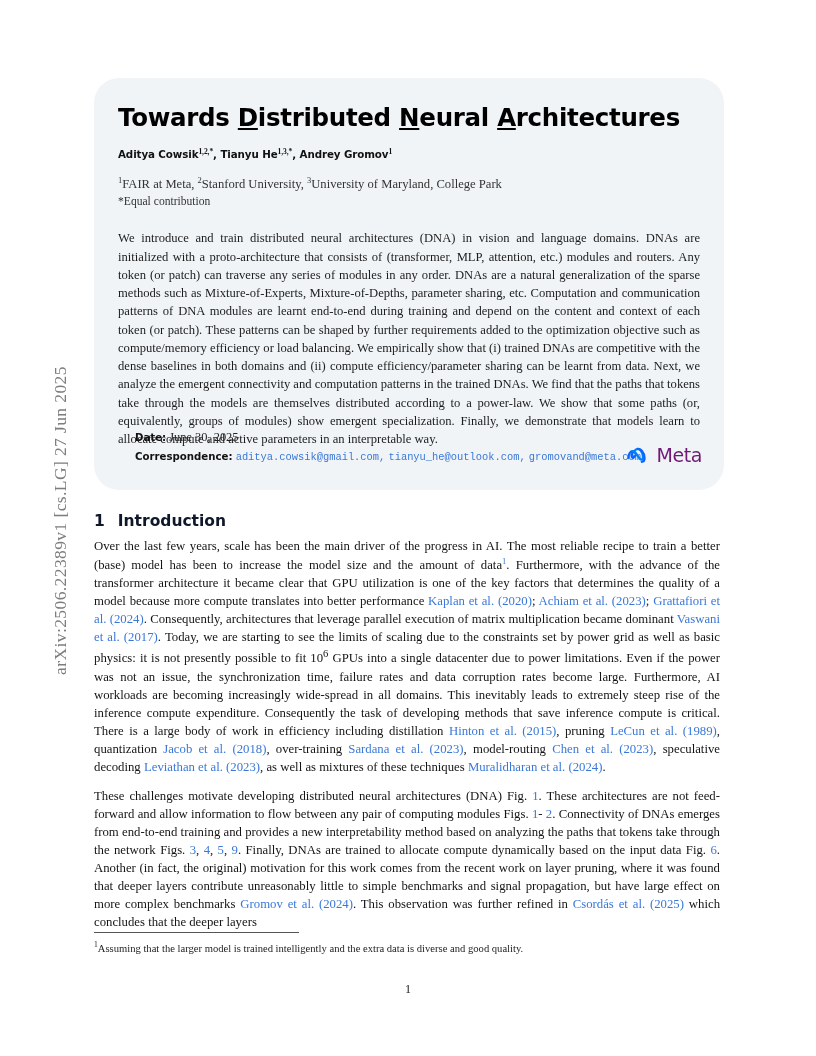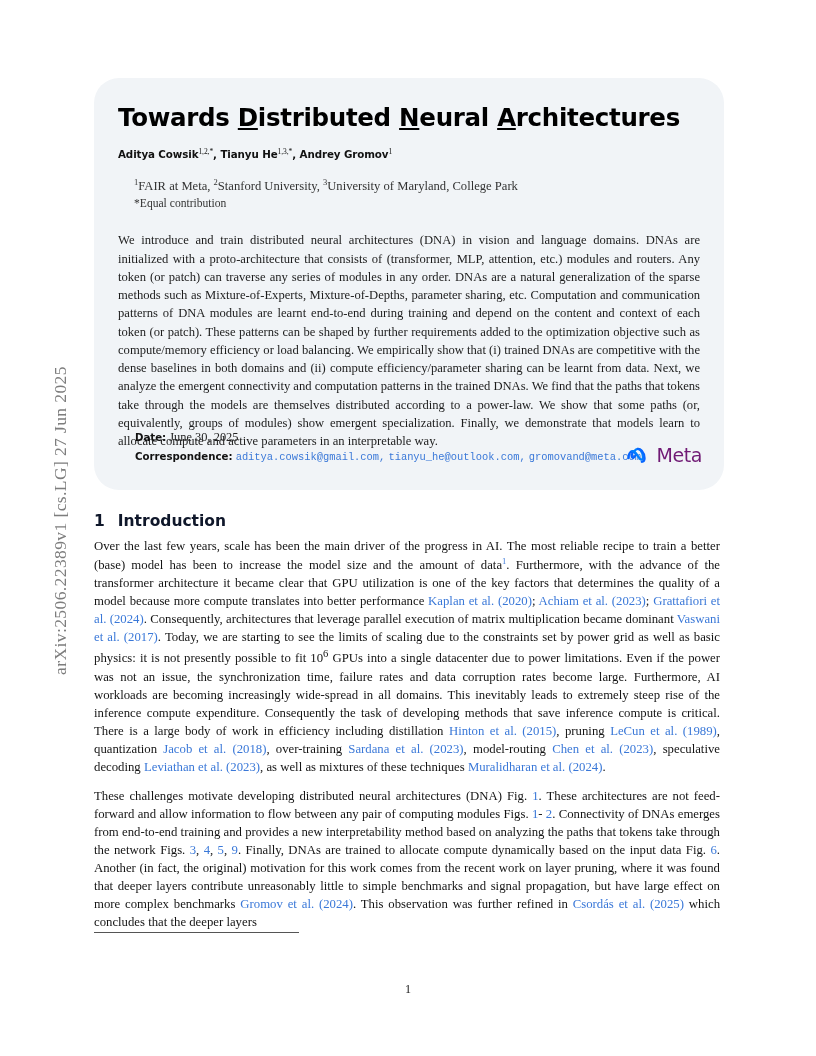--- a/index.html
+++ b/index.html
@@ -78,28 +78,28 @@
   .authors {
     font-family: "DejaVu Sans", "Liberation Sans", sans-serif;
     font-size: 10.3px;
     font-weight: bold;
     color: #111111;
     margin: 0 0 14px 0;
     letter-spacing: -0.1px;
   }
   .authors sup {
     font-family: "Liberation Serif", serif;
-    font-weight: normal;
+    font-weight: bold;
     font-size: 7.6px;
   }
 
   .affil {
     font-size: 12.6px;
     color: #333333;
-    margin: 16px;
+    margin: 0;
     line-height: 1.35;
   }
   .affil sup { font-size: 8.5px; }
   .affil .eq {
     display: block;
     font-size: 11.6px;
     margin-top: 1px;
   }
 
   .abstract {
@@ -268,16 +268,19 @@
       <span>Over the last few years, scale has been the main driver of the progress in AI. The most reliable recipe to train a better (base) model has been to increase the model size and the amount of data</span><sup class="fn">1</sup><span>. Furthermore, with the advance of the transformer architecture it became clear that GPU utilization is one of the key factors that determines the quality of a model because more compute translates into better performance </span><span class="cite">Kaplan et al. (2020)</span><span>; </span><span class="cite">Achiam et al. (2023)</span><span>; </span><span class="cite">Grattafiori et al. (2024)</span><span>. Consequently, architectures that leverage parallel execution of matrix multiplication became dominant </span><span class="cite">Vaswani et al. (2017)</span><span>. Today, we are starting to see the limits of scaling due to the constraints set by power grid as well as basic physics: it is not presently possible to fit 10</span><sup>6</sup><span> GPUs into a single datacenter due to power limitations. Even if the power was not an issue, the synchronization time, failure rates and data corruption rates become large. Furthermore, AI workloads are becoming increasingly wide-spread in all domains. This inevitably leads to extremely steep rise of the inference compute expenditure. Consequently the task of developing methods that save inference compute is critical. There is a large body of work in efficiency including distillation </span><span class="cite">Hinton et al. (2015)</span><span>, pruning </span><span class="cite">LeCun et al. (1989)</span><span>, quantization </span><span class="cite">Jacob et al. (2018)</span><span>, over-training </span><span class="cite">Sardana et al. (2023)</span><span>, model-routing </span><span class="cite">Chen et al. (2023)</span><span>, speculative decoding </span><span class="cite">Leviathan et al. (2023)</span><span>, as well as mixtures of these techniques </span><span class="cite">Muralidharan et al. (2024)</span><span>.</span>
     </p>
 
     <p class="body-par">
       <span>These challenges motivate developing distributed neural architectures (DNA) Fig. </span><span class="cite">1</span><span>. These architectures are not feed-forward and allow information to flow between any pair of computing modules Figs. </span><span class="cite">1</span><span>- </span><span class="cite">2</span><span>. Connectivity of DNAs emerges from end-to-end training and provides a new interpretability method based on analyzing the paths that tokens take through the network Figs. </span><span class="cite">3</span><span>, </span><span class="cite">4</span><span>, </span><span class="cite">5</span><span>, </span><span class="cite">9</span><span>. Finally, DNAs are trained to allocate compute dynamically based on the input data Fig. </span><span class="cite">6</span><span>. Another (in fact, the original) motivation for this work comes from the recent work on layer pruning, where it was found that deeper layers contribute unreasonably little to simple benchmarks and signal propagation, but have large effect on more complex benchmarks </span><span class="cite">Gromov et al. (2024)</span><span>. This observation was further refined in </span><span class="cite">Csordás et al. (2025)</span><span> which concludes that the deeper layers</span>
     </p>
   </div>
 
   <div class="footnote-wrap">
     <div class="footnote-rule"></div>
+    <div class="footnote">
+      <sup>1</sup><span>Assuming that the larger model is trained intelligently and the extra data is diverse and good quality.</span>
+    </div>
   </div>
 
   <div class="page-num">1</div>
 </div>
 
 </body></html>

